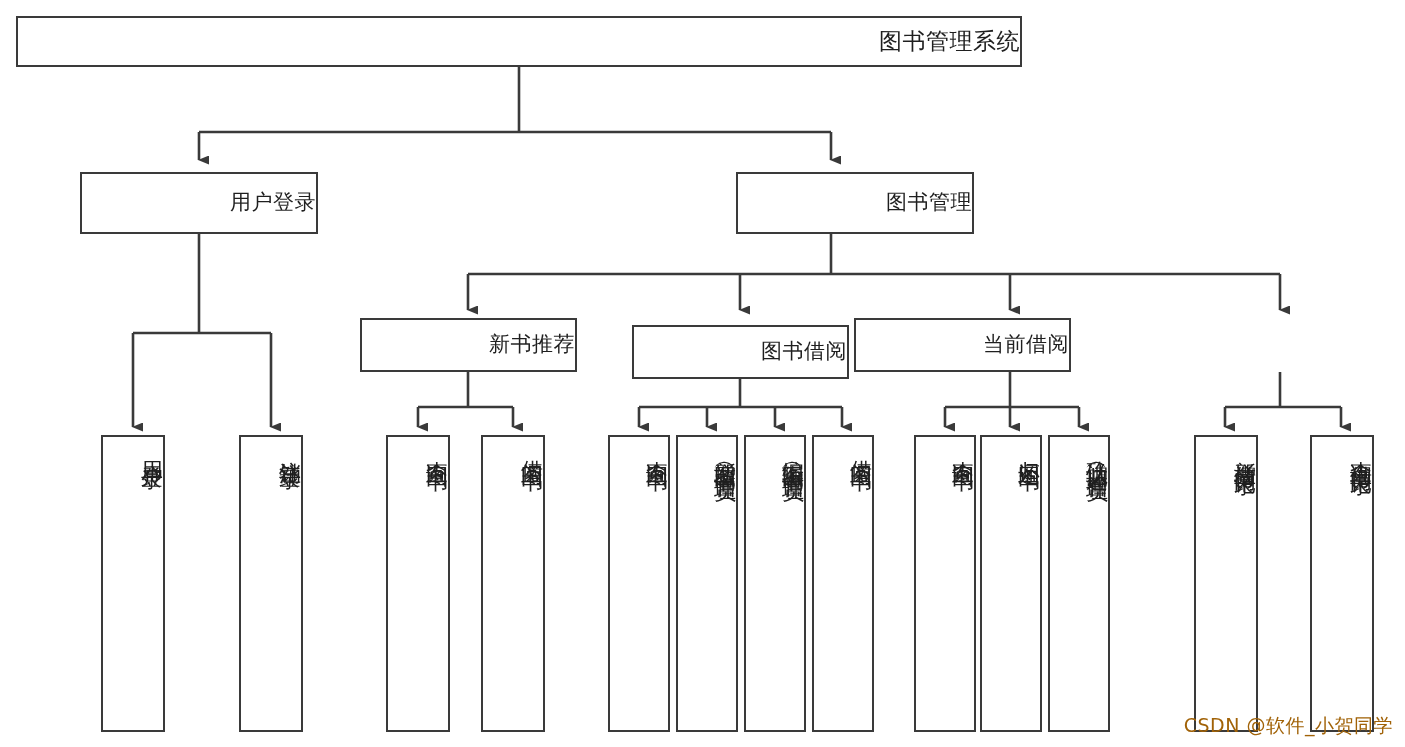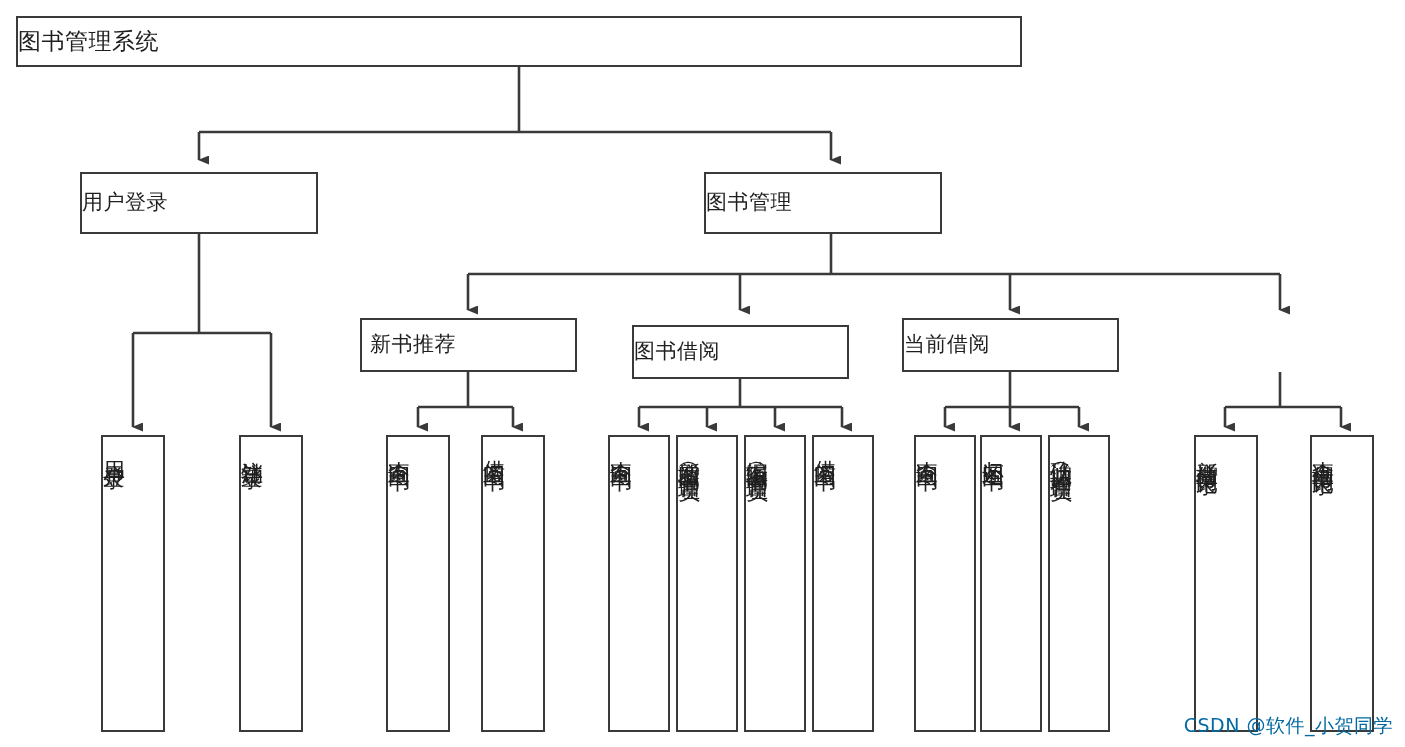--- a/index.html
+++ b/index.html
@@ -26,21 +26,21 @@
     height: 747px;
     pointer-events: none;
   }
   .node {
     position: absolute;
     box-sizing: border-box;
     background: #ffffff;
     border: 2px solid #3a3a3a;
     display: flex;
     align-items: center;
-    justify-content: flex-start;
+    justify-content: flex-end;
     color: #1f1f1f;
   }
   .node-label {
     display: block;
     text-align: center;
     line-height: 1.12;
     letter-spacing: 0.5px;
   }
   
   .node.horiz .node-label {
@@ -80,21 +80,21 @@
     align-items: center;
     justify-content: flex-start;
   }
   .node.vert.wide { width: 64px; }
   .node.vert.narrow { width: 62px; }
   #watermark {
     position: absolute;
     right: 12px;
     bottom: 8px;
     font-size: 19px;
-    color: #0369a1;
+    color: #a16207;
     white-space: nowrap;
     letter-spacing: 0.5px;
   }
 </style>
 </head>
 <body>
 
 <div id="diagram-root">
 
   <svg id="edge-layer" viewBox="0 0 1405 747" width="1405" height="747">
@@ -148,31 +148,31 @@
     </g>
   </svg>
 
   <div class="node horiz" id="node-root">
     <span class="node-label">图书管理系统</span>
   </div>
 
   <div class="node horiz level2" style="left:80px; top:172px;">
     <span class="node-label">用户登录</span>
   </div>
-  <div class="node horiz level2" style="left:704px; top:172px;">
+  <div class="node horiz level2" style="left:736px; top:172px;">
     <span class="node-label">图书管理</span>
   </div>
 
   <div class="node horiz level3" style="left:360px; top:318px;padding-left:8px;">
     <span class="node-label">新书推荐</span>
   </div>
   <div class="node horiz level3" style="left:632px; top:325px;">
     <span class="node-label">图书借阅</span>
   </div>
-  <div class="node horiz level3" style="left:902px; top:318px;">
+  <div class="node horiz level3" style="left:854px; top:318px;">
     <span class="node-label">当前借阅</span>
   </div>
 
   <div class="node vert wide" style="left:101px;">
     <span class="node-label">用户登录</span>
   </div>
   <div class="node vert wide" style="left:239px;">
     <span class="node-label">注销登录</span>
   </div>
 

